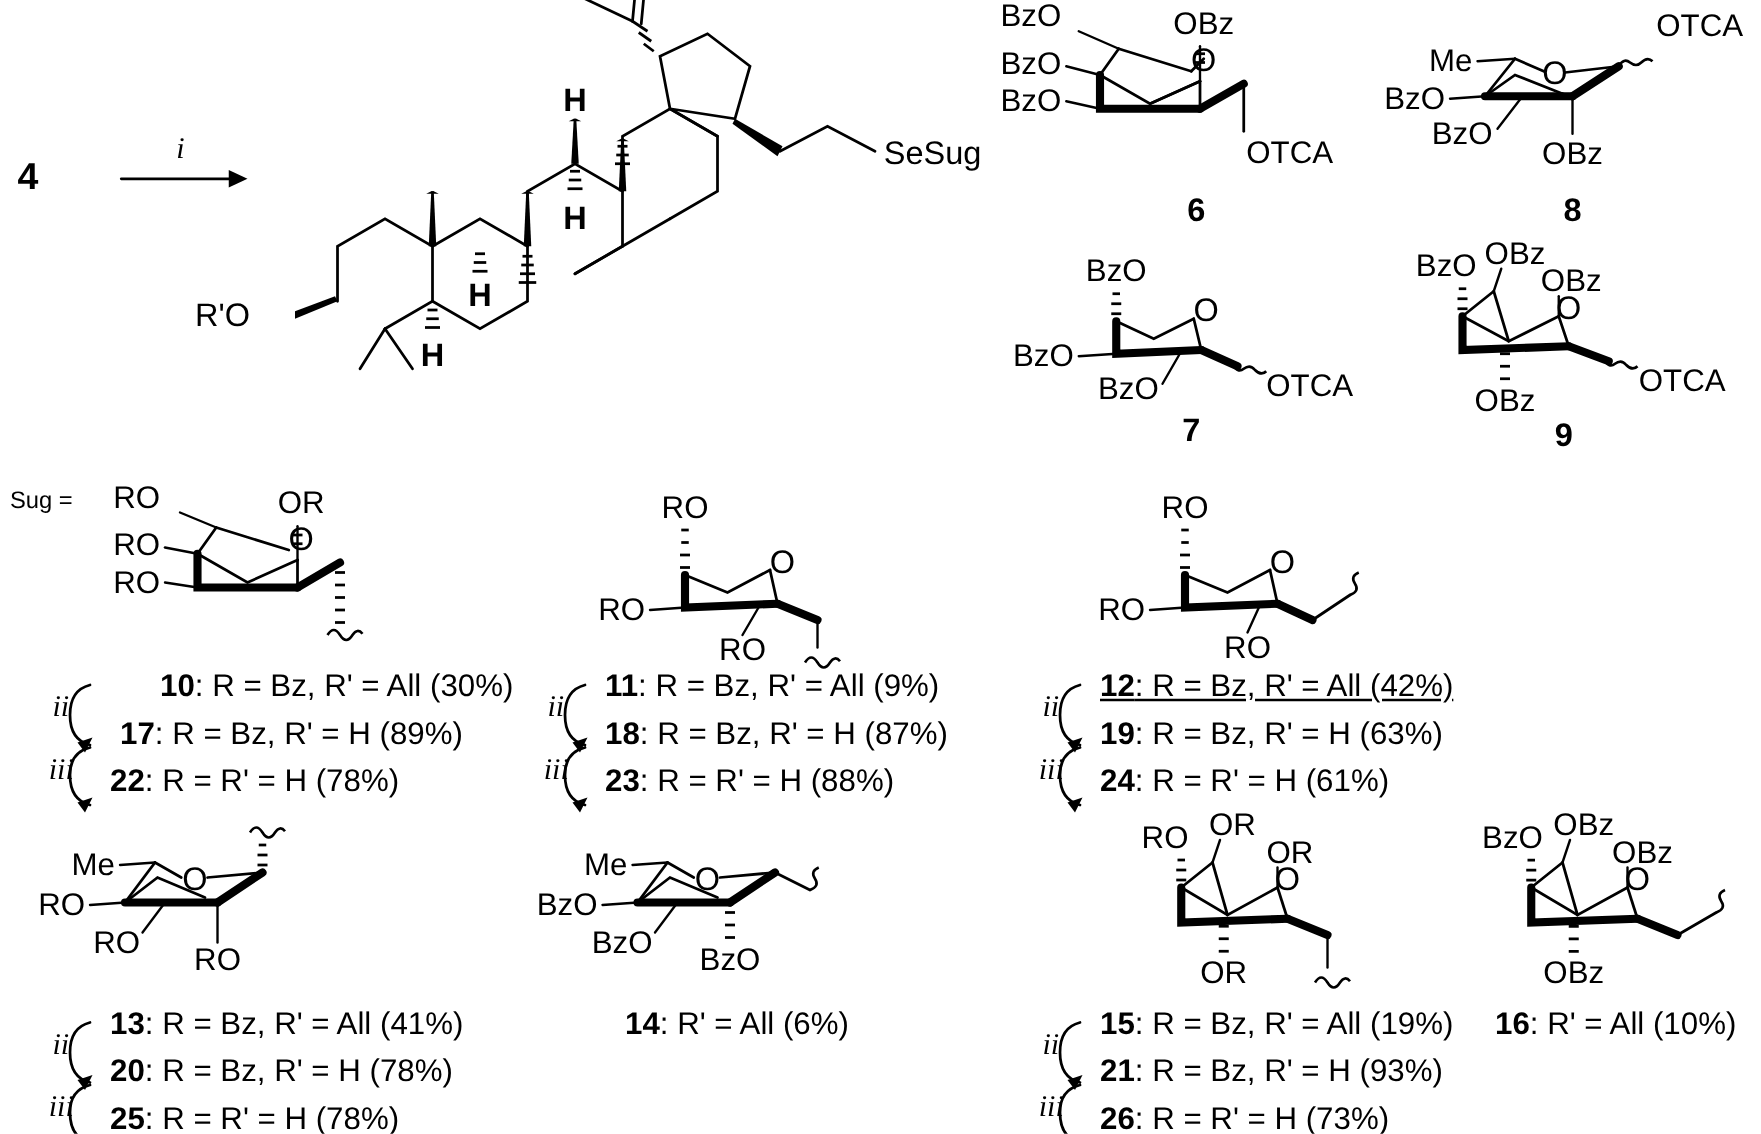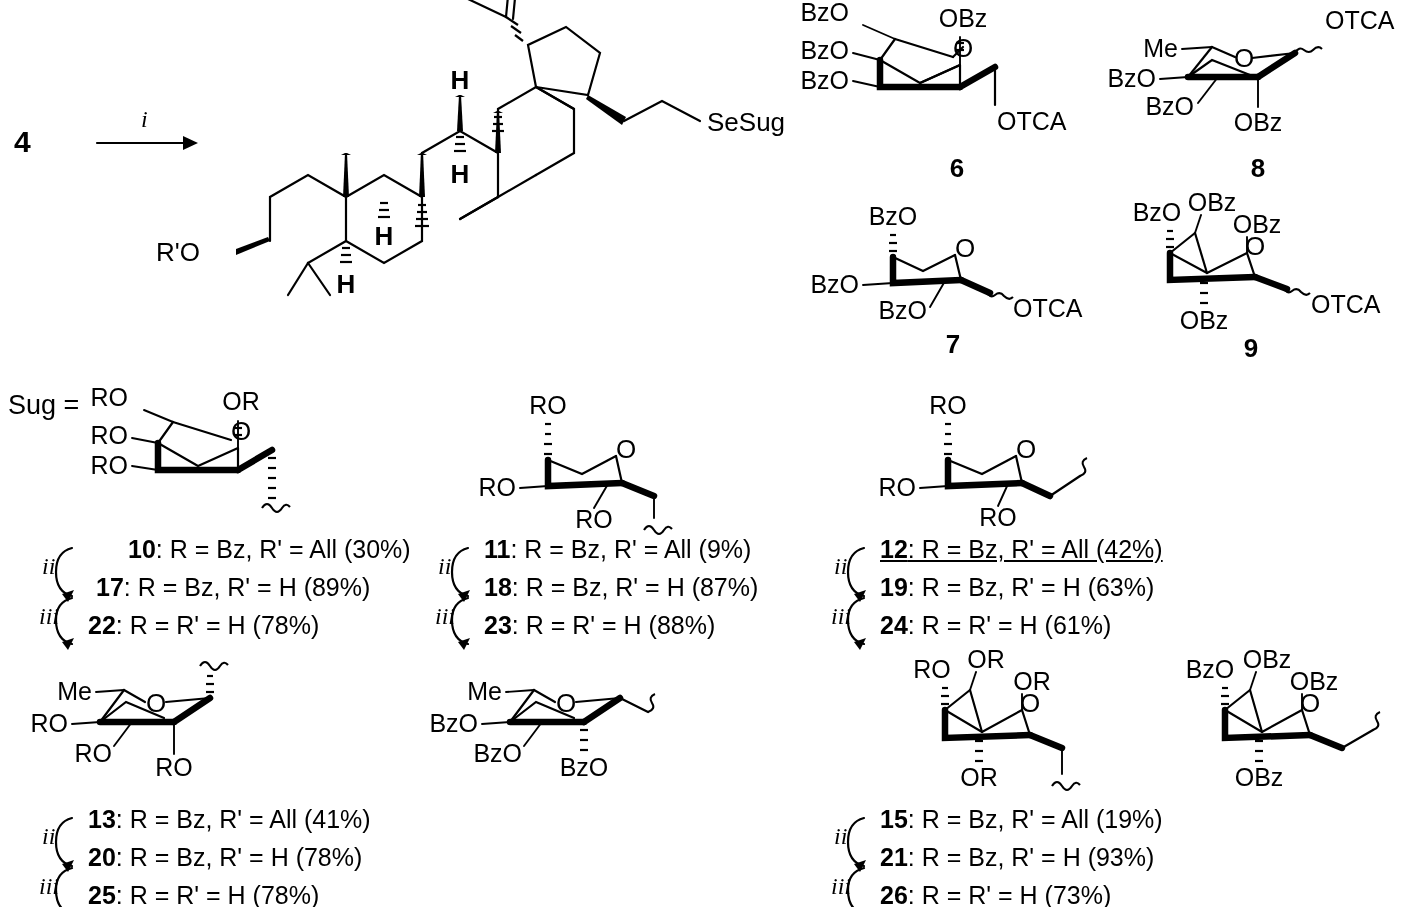--- a/index.html
+++ b/index.html
@@ -228,21 +228,21 @@
       <line x1="85" y1="98" x2="93" y2="98"></line>
       <line x1="85" y1="108" x2="93" y2="108"></line>
       <line x1="85" y1="118" x2="93" y2="118"></line>
     </g>
     <text class="atxt-s" x="89" y="144" text-anchor="middle">OBz</text>
     <path class="squig" d="M168,102 q4,8 9,4 q5,-4 9,1 q5,5 9,1"></path>
     <text class="atxt-s" x="196" y="128">OTCA</text>
     <text class="cmpd" x="136" y="172" text-anchor="middle" font-size="26" font-weight="bold">9</text>
   </svg>
 
-  <div class="abs lbl" style="left:8px;top:390px;font-size:27px;">Sug =</div>
+  <div class="abs lbl" style="left:8px;top:390px;font-size:19px;">Sug =</div>
 
   <svg class="abs" style="left:100px;top:388px;" width="260" height="150">
     <polyline class="bond" points="58,55 98,78 138,60"></polyline>
     <polyline class="bondfat" points="58,55 58,82 138,82"></polyline>
     <polyline class="bond" points="58,82 58,55"></polyline>
     <polyline class="bond" points="138,60 138,82"></polyline>
     <polyline class="bondfat" points="138,82 172,62"></polyline>
     <polyline class="bond" points="58,55 73,34"></polyline>
     <polyline class="bond" points="73,34 131,52"></polyline>
     <text class="atxt" x="141" y="52" text-anchor="middle">O</text>
@@ -493,20 +493,23 @@
       <b>13</b><span>: R = Bz, R' = All (41%)</span>
     </div>
     <div class="abs eqline" style="left:52px;top:38px;">
       <b>20</b><span>: R = Bz, R' = H (78%)</span>
     </div>
     <div class="abs eqline" style="left:52px;top:76px;">
       <b>25</b><span>: R = R' = H (78%)</span>
     </div>
   </div>
 
+  <div class="abs eqline" style="left:500px;top:805px;">
+    <b>14</b><span>: R' = All (6%)</span>
+  </div>
 
   <div class="abs" style="left:828px;top:805px;width:440px;">
     <svg class="abs" style="left:0px;top:5px;" width="60" height="100">
       <path class="bond" d="M36,8 q-16,4 -16,24 q0,20 16,24" fill="none"></path>
       <polygon points="38,50 26,54 32,62" fill="#000"></polygon>
       <path class="bond" d="M36,58 q-16,4 -16,22 q0,20 16,24" fill="none"></path>
       <polygon points="38,98 26,102 32,110" fill="#000"></polygon>
     </svg>
     <div class="abs rom" style="left:6px;top:18px;">ii</div>
     <div class="abs rom" style="left:3px;top:68px;">iii</div>
@@ -514,14 +517,17 @@
       <b>15</b><span>: R = Bz, R' = All (19%)</span>
     </div>
     <div class="abs eqline" style="left:52px;top:38px;">
       <b>21</b><span>: R = Bz, R' = H (93%)</span>
     </div>
     <div class="abs eqline" style="left:52px;top:76px;">
       <b>26</b><span>: R = R' = H (73%)</span>
     </div>
   </div>
 
+  <div class="abs eqline" style="left:1196px;top:805px;">
+    <b>16</b><span>: R' = All (10%)</span>
+  </div>
 
 </div>
 
 </body></html>

